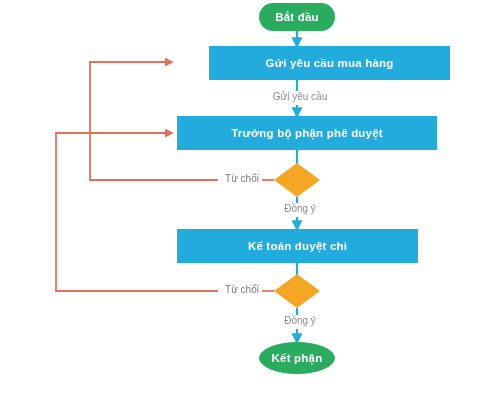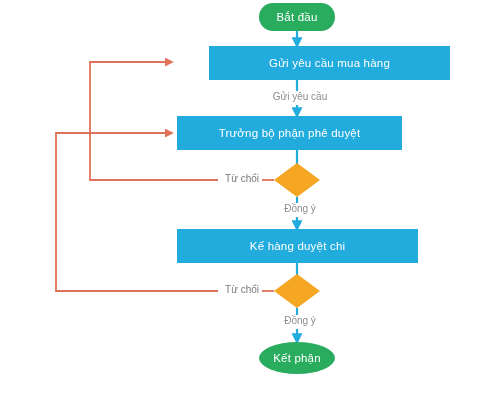--- a/index.html
+++ b/index.html
@@ -25,21 +25,21 @@
     height: 395px;
   }
   .node {
     position: absolute;
     box-sizing: border-box;
     display: flex;
     align-items: center;
     justify-content: center;
     text-align: center;
     color: #ffffff;
-    font-weight: normal;
+    font-weight: bold;
     letter-spacing: 0.2px;
   }
   .node-terminator-start {
     background: #2aac5f;
     border-radius: 17px;
     font-size: 11.5px;
   }
   .node-terminator-end {
     background: #2aac5f;
     border-radius: 50%;
@@ -53,21 +53,20 @@
     position: absolute;
     color: #8d8d8d;
     font-size: 10px;
     background: #ffffff;
     padding: 0 3px;
     white-space: nowrap;
     text-align: center;
   }
   .edge-label-reject {
     color: #7a7a7a;
-    text-align: right;
   }
 </style>
 </head>
 <body>
 
 <div id="flowchart-canvas">
 
   <svg id="flow-svg" viewBox="0 0 500 395" xmlns="http://www.w3.org/2000/svg">
     <defs>
       <marker id="arrow-blue" viewBox="0 0 10 10" refX="8" refY="5" markerWidth="5" markerHeight="5" orient="auto-start-reverse">
@@ -106,30 +105,30 @@
   <div class="node node-terminator-start" style="left:259px; top:3px; width:76px; height:28px;">
     <span>Bắt đầu</span>
   </div>
 
   <div class="node node-process" style="left:177px; top:46px; width:241px; height:34px;margin-left:32px;">
     <span>Gửi yêu cầu mua hàng</span>
   </div>
 
   <div class="edge-label" style="left:266px; top:91px; width:62px;">Gửi yêu cầu</div>
 
-  <div class="node node-process" style="left:177px; top:116px; width:225px; height:34px;">
+  <div class="node node-process" style="left:177px; top:116px; width:260px; height:34px;">
     <span>Trưởng bộ phận phê duyệt</span>
   </div>
 
   <div class="edge-label edge-label-reject" style="left:222px; top:173px; width:34px;">Từ chối</div>
 
   <div class="edge-label" style="left:275px; top:203px; width:44px;">Đồng ý</div>
 
   <div class="node node-process" style="left:177px; top:229px; width:241px; height:34px;">
-    <span>Kế hàng duyệt chi</span>
+    <span>Kế toán duyệt chi</span>
   </div>
 
   <div class="edge-label edge-label-reject" style="left:222px; top:284px; width:34px;">Từ chối</div>
 
   <div class="edge-label" style="left:275px; top:315px; width:44px;">Đồng ý</div>
 
   <div class="node node-terminator-end" style="left:259px; top:342px; width:76px; height:32px;">
     <span>Kết phận</span>
   </div>
 

